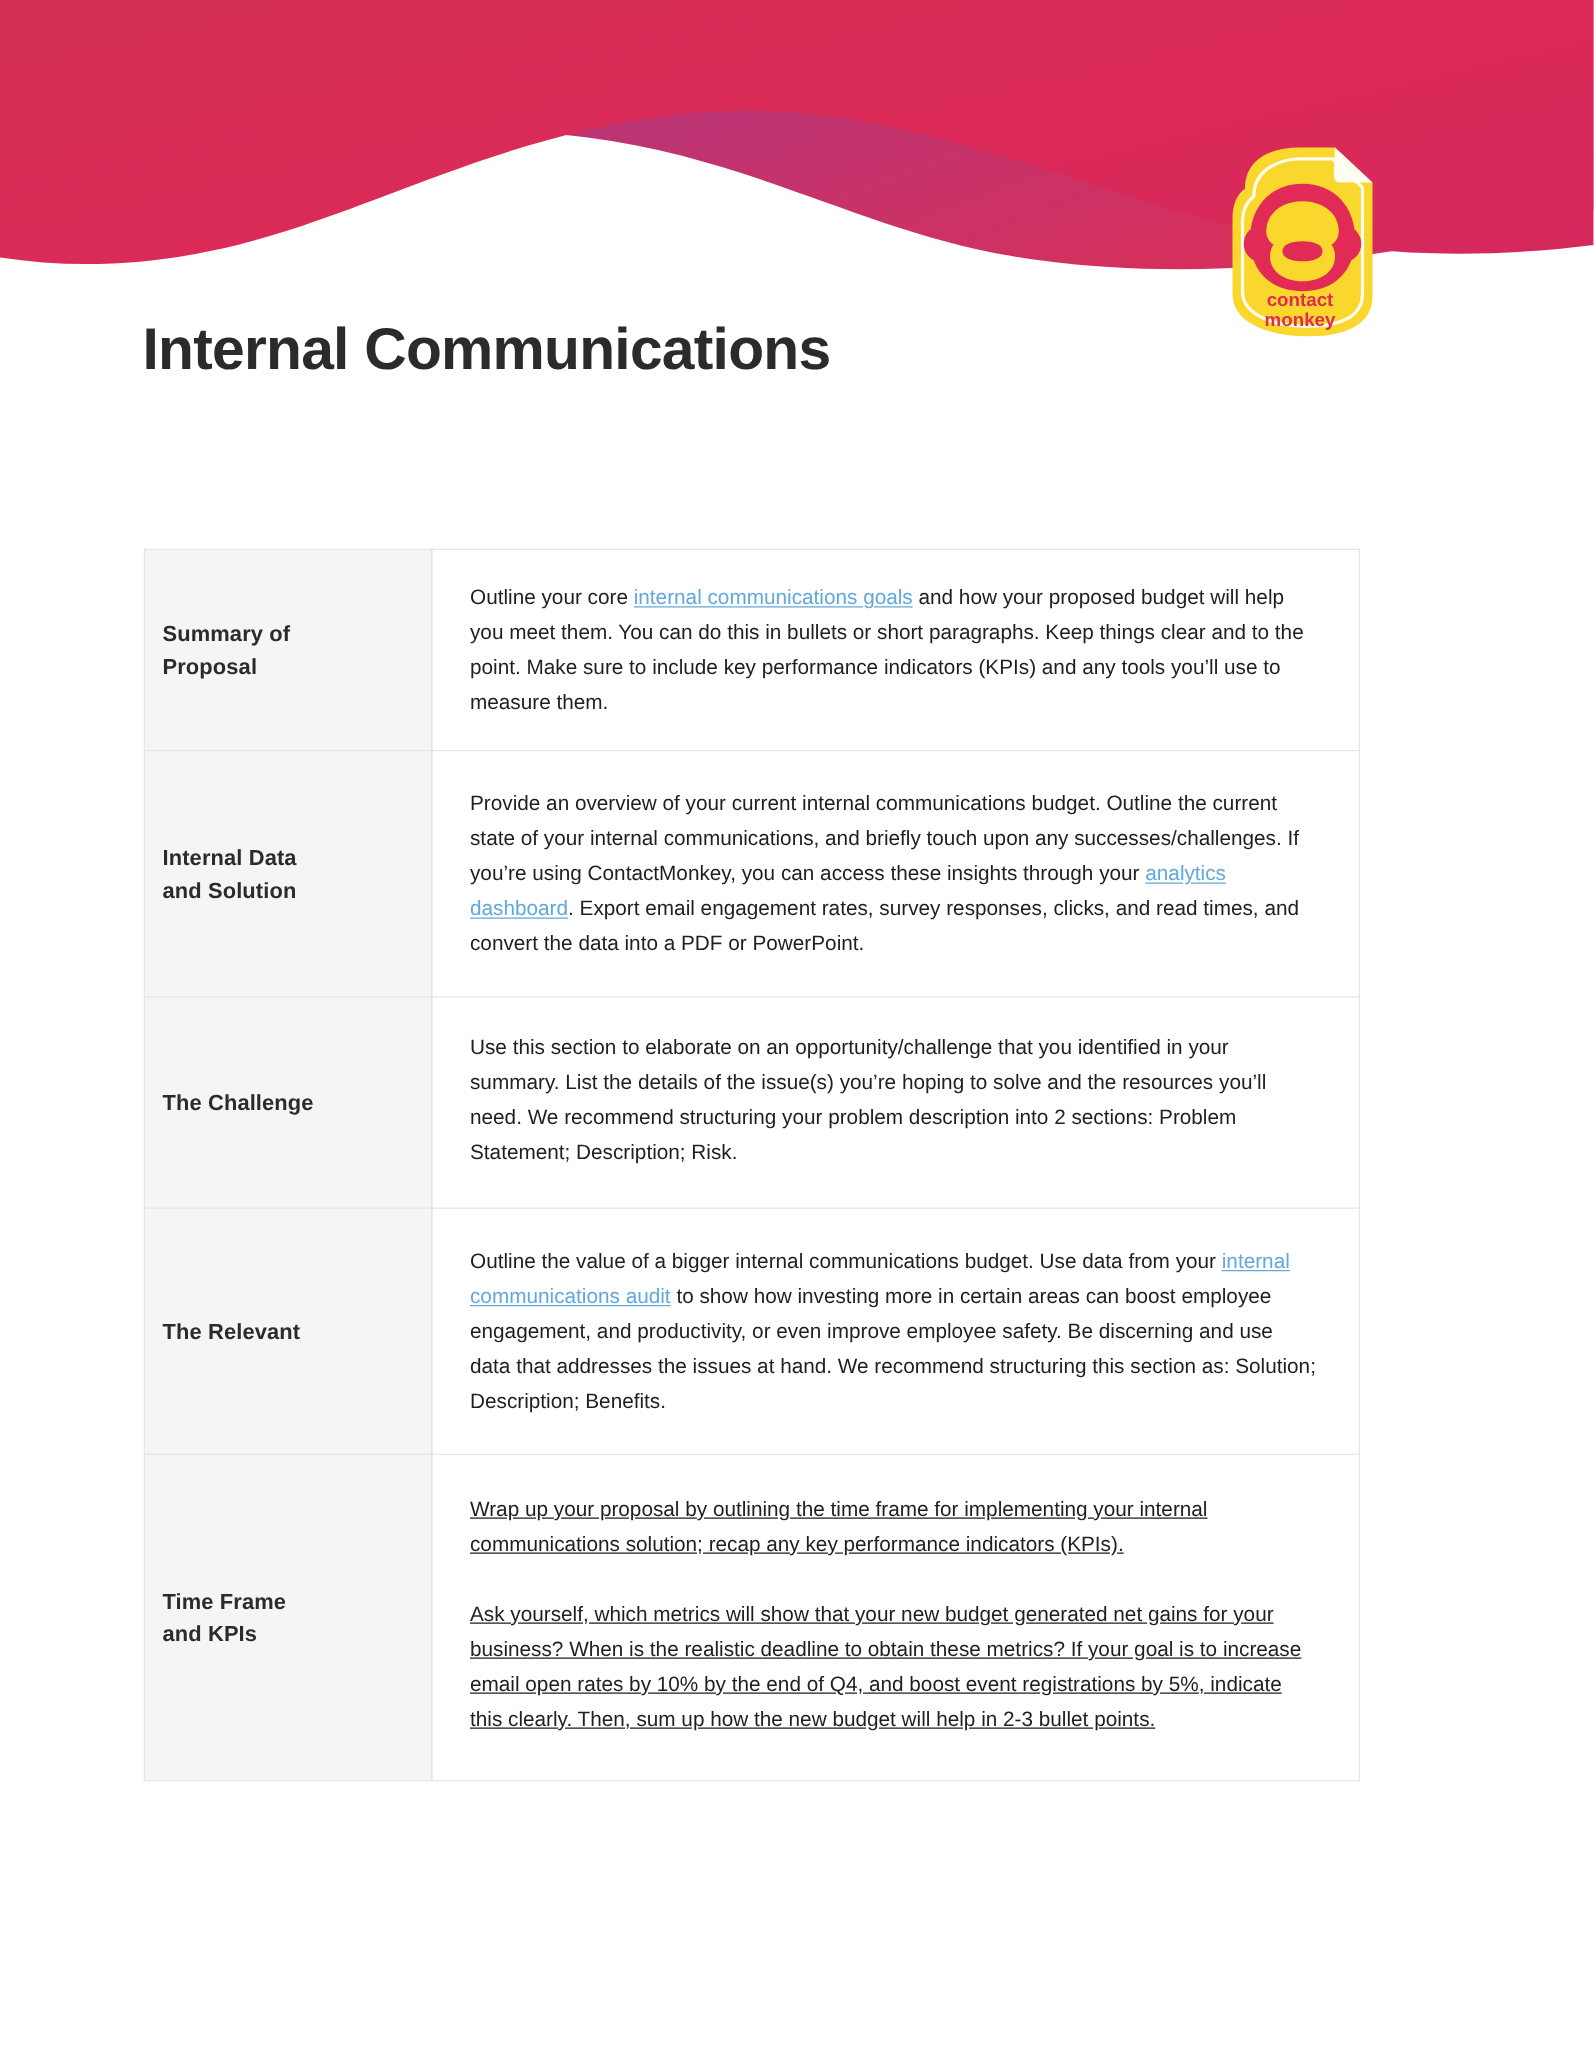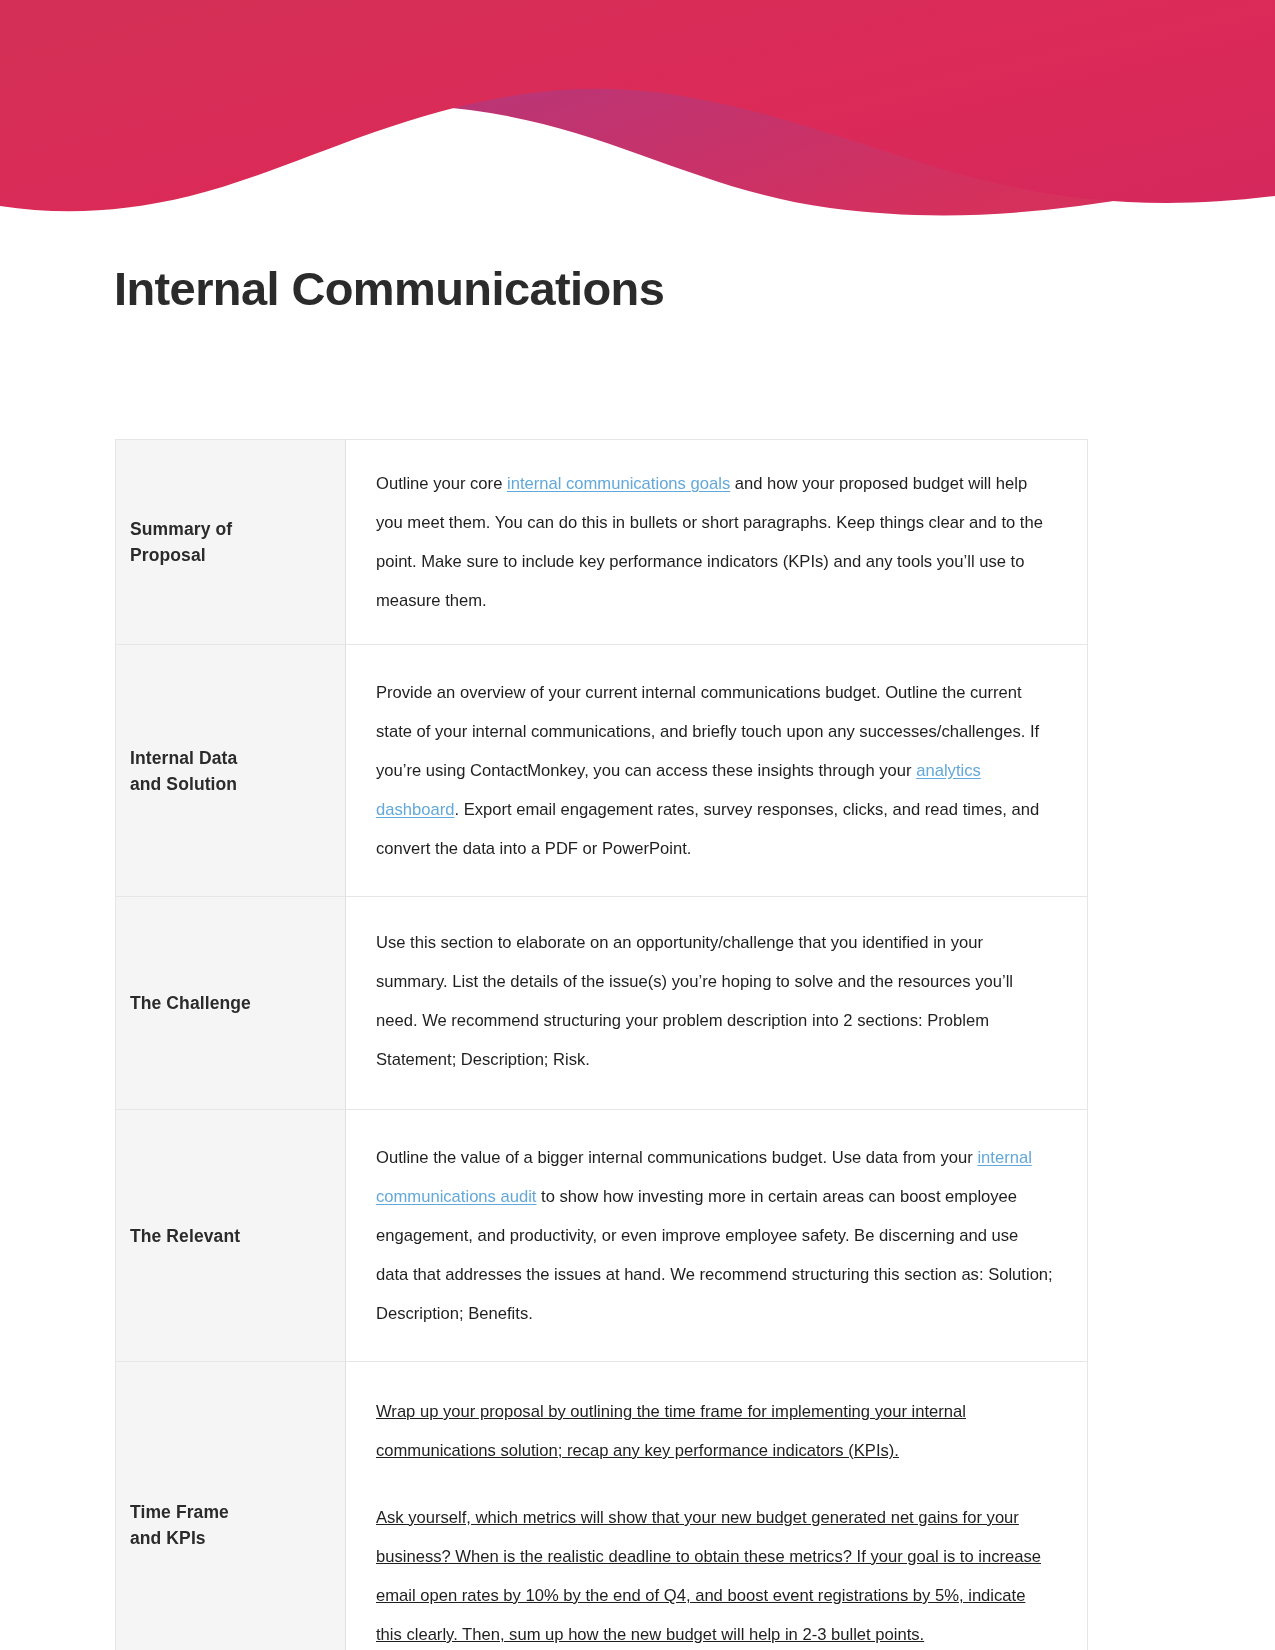--- a/index.html
+++ b/index.html
@@ -35,21 +35,21 @@
     top: 113px;
     left: 968px;
     width: 145px;
     height: 160px;
   }
   .logo svg { display: block; width: 145px; height: 160px; }
 
   
   .title {
     position: absolute;
-    top: 258px;
+    top: 248px;
     left: 114px;
     width: 820px;
     font-size: 47px;
     line-height: 61px;
     font-weight: bold;
     color: #2b2b2b;
     letter-spacing: -0.6px;
   }
   .title .line { display: block; white-space: pre; }
 
@@ -77,21 +77,21 @@
     padding: 18px 14px;
     letter-spacing: 0.1px;
   }
   .label-cell .lbl-line { display: block; white-space: pre; }
 
   .body-cell {
     background: #ffffff;
     border: 1px solid #e6e6e6;
     padding: 26px 34px 26px 30px;
     font-size: 16.6px;
-    line-height: 39px;
+    line-height: 28px;
     color: #1f1f1f;
   }
   .body-cell p { margin: 0; }
   .body-cell p + p { margin-top: 28px; }
 
   .lnk {
     color: #62a8da;
     text-decoration: underline;
     text-underline-offset: 2px;
   }
@@ -122,20 +122,49 @@
           <stop offset="100%" stop-color="#d5285c"></stop>
         </linearGradient>
       </defs>
 
       <path d="M0,0 L1275,0 L1275,168 C1120,205 980,228 830,208 C700,191 610,128 470,110 C330,92 150,120 0,158 Z" fill="url(#gradBack)"></path>
 
       <path d="M0,0 L1275,0 L1275,196 C1130,214 1020,196 900,156 C760,110 660,78 540,92 C400,108 300,168 190,196 C120,213 60,215 0,206 Z" fill="url(#gradFront)"></path>
     </svg>
   </div>
 
+  <div class="logo">
+    <svg viewBox="0 0 145 160" xmlns="http://www.w3.org/2000/svg">
+
+      <path d="M28,38 C28,16 46,5 72,5 L100,5 L130,33 L130,124 C130,146 110,156 79,156 C48,156 18,146 18,122 L18,62 C18,50 22,42 28,38 Z" fill="#f9d72c"></path>
+
+      <path d="M35,44 C35,26 50,15 72,14 L98,14 L122,37 L122,122 C122,140 105,148 79,148 C53,148 26,140 26,120 L26,64 C26,54 30,48 35,44 Z" fill="none" stroke="#ffffff" stroke-width="2.6" opacity="0.92"></path>
+
+      <path d="M100,5 L130,33 L104,33 C100,33 99,30 99,26 Z" fill="#ffffff" opacity="0.93"></path>
+
+      <g fill="#e12a56">
+
+        <circle cx="42" cy="82" r="15"></circle>
+        <circle cx="106" cy="82" r="15"></circle>
+        <circle cx="42" cy="82" r="7" fill="#f9d72c"></circle>
+        <circle cx="106" cy="82" r="7" fill="#f9d72c"></circle>
+
+        <path d="M74,34 C99,34 116,52 116,78 C116,104 99,120 74,120 C49,120 32,104 32,78 C32,52 49,34 74,34 Z"></path>
+
+        <path d="M74,48 C92,48 103,59 103,72 C103,80 97,85 88,85 L60,85 C51,85 45,80 45,72 C45,59 56,48 74,48 Z" fill="#f9d72c"></path>
+
+        <path d="M74,74 C92,74 100,82 100,92 C100,104 89,112 74,112 C59,112 48,104 48,92 C48,82 56,74 74,74 Z" fill="#f9d72c"></path>
+
+        <path d="M58,88 C58,83 64,80 74,80 C84,80 90,83 90,88 C90,93 84,96 74,96 C64,96 58,93 58,88 Z"></path>
+      </g>
+
+      <text x="72" y="132" text-anchor="middle" font-family="Liberation Sans, sans-serif" font-size="15" font-weight="bold" fill="#e12a56">contact</text>
+      <text x="72" y="148" text-anchor="middle" font-family="Liberation Sans, sans-serif" font-size="15" font-weight="bold" fill="#e12a56">monkey</text>
+    </svg>
+  </div>
 
   <h1 class="title">
     <span class="line">Internal Communications</span>
   </h1>
 
   <table class="proposal-table">
     <tbody>
       <tr class="row-1">
         <td class="label-cell">
           <span class="lbl-line">Summary of</span>

